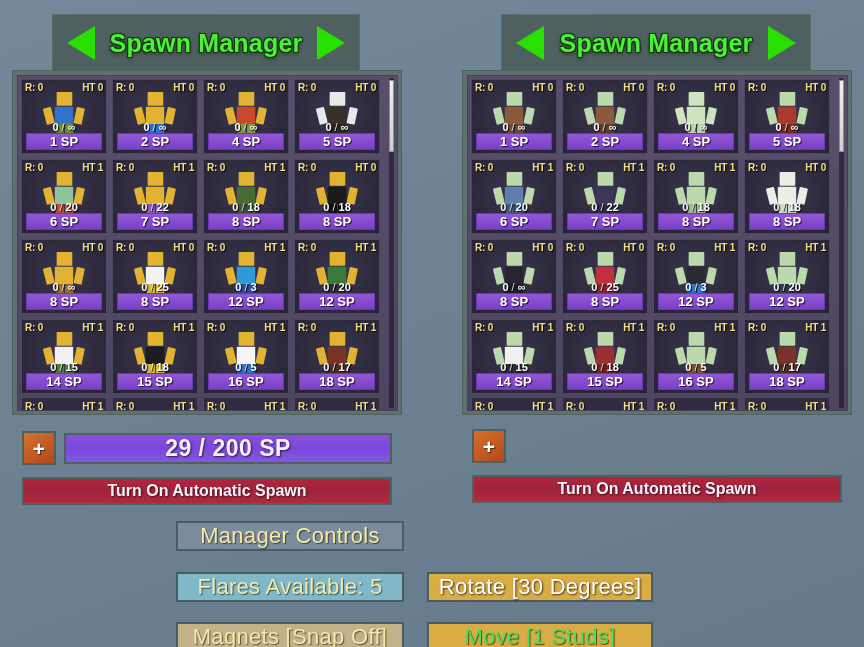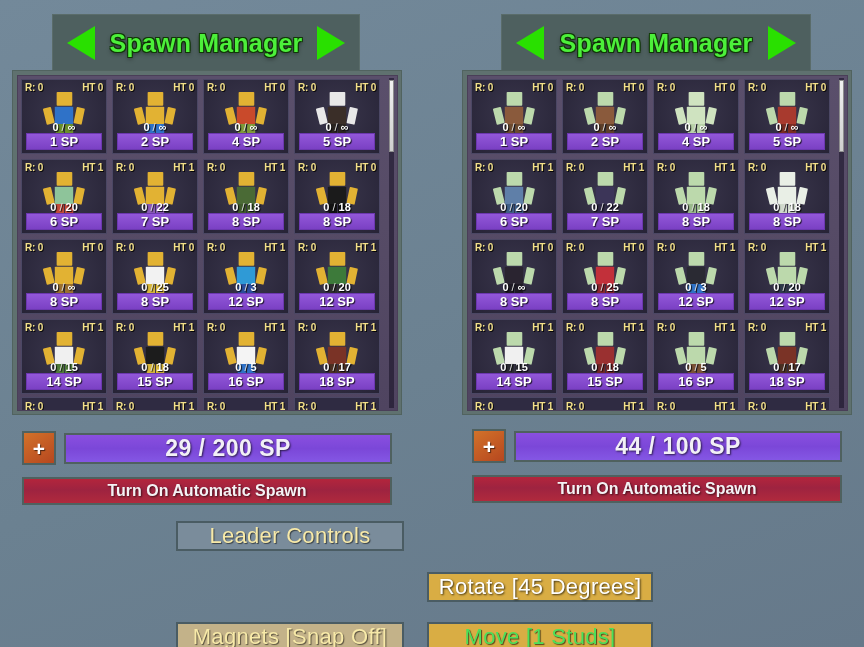--- a/index.html
+++ b/index.html
@@ -785,25 +785,25 @@
             </div>
           </div>
         <div class="scrollbar">
           <div class="scrollthumb"></div>
         </div>
       </div>
     </div>
 
     <div class="sp-row">
       <div class="plus-btn">+</div>
-      <div class="sp-bar">44 / 100 SP</div>
     </div>
 
     <div class="auto-btn">Turn On Automatic Spawn</div>
   </div>
 
-  <div class="bottom-btn col-a r1 bg-slate st-cream">Leader Controls</div>
+  <div class="bottom-btn col-a r1 bg-slate st-cream">Manager Controls</div>
+  <div class="bottom-btn col-a r2 bg-teal  st-cream">Flares Available: 5</div>
   <div class="bottom-btn col-a r3 bg-tan   st-cream">Magnets [Snap Off]</div>
 
-  <div class="bottom-btn col-b r2 bg-gold st-white">Rotate [45 Degrees]</div>
+  <div class="bottom-btn col-b r2 bg-gold st-white">Rotate [30 Degrees]</div>
   <div class="bottom-btn col-b r3 bg-gold st-green">Move [1 Studs]</div>
 
 </div>
 
 </body></html>

